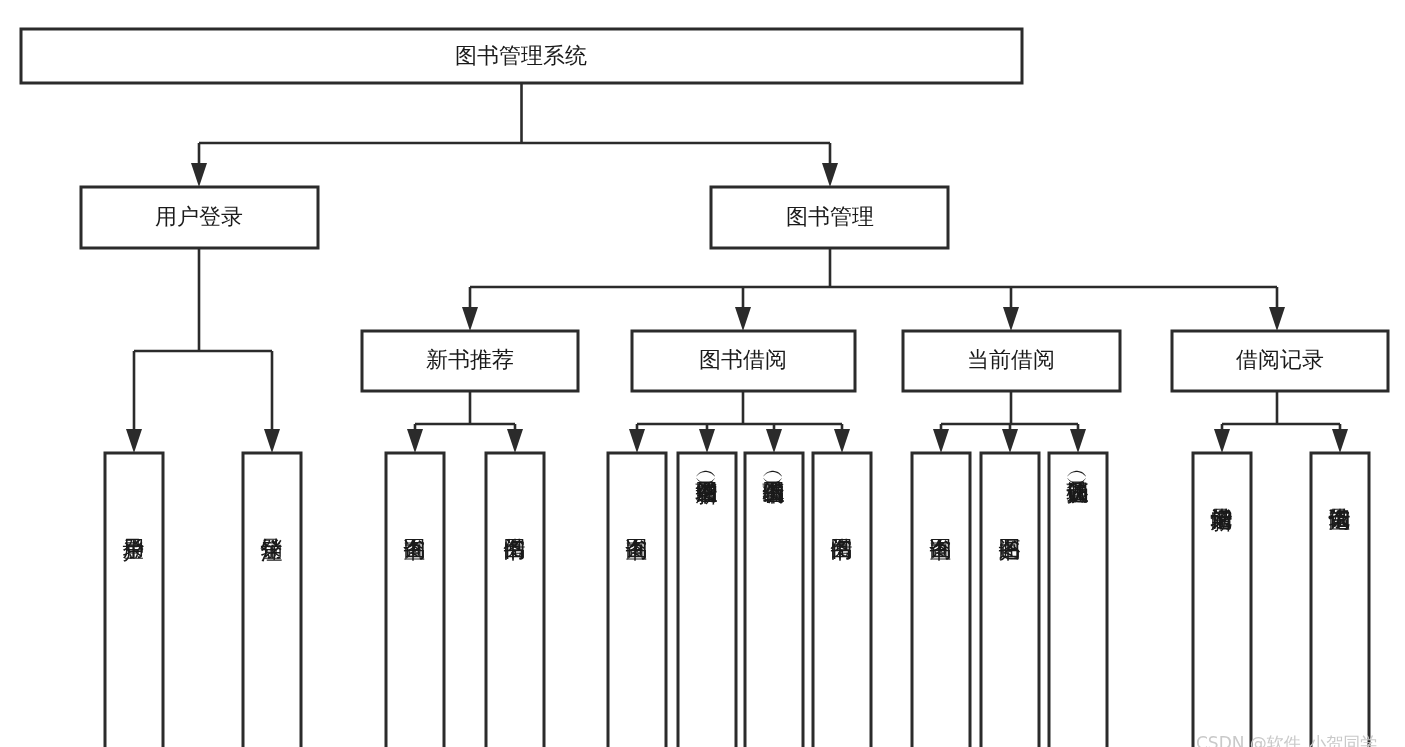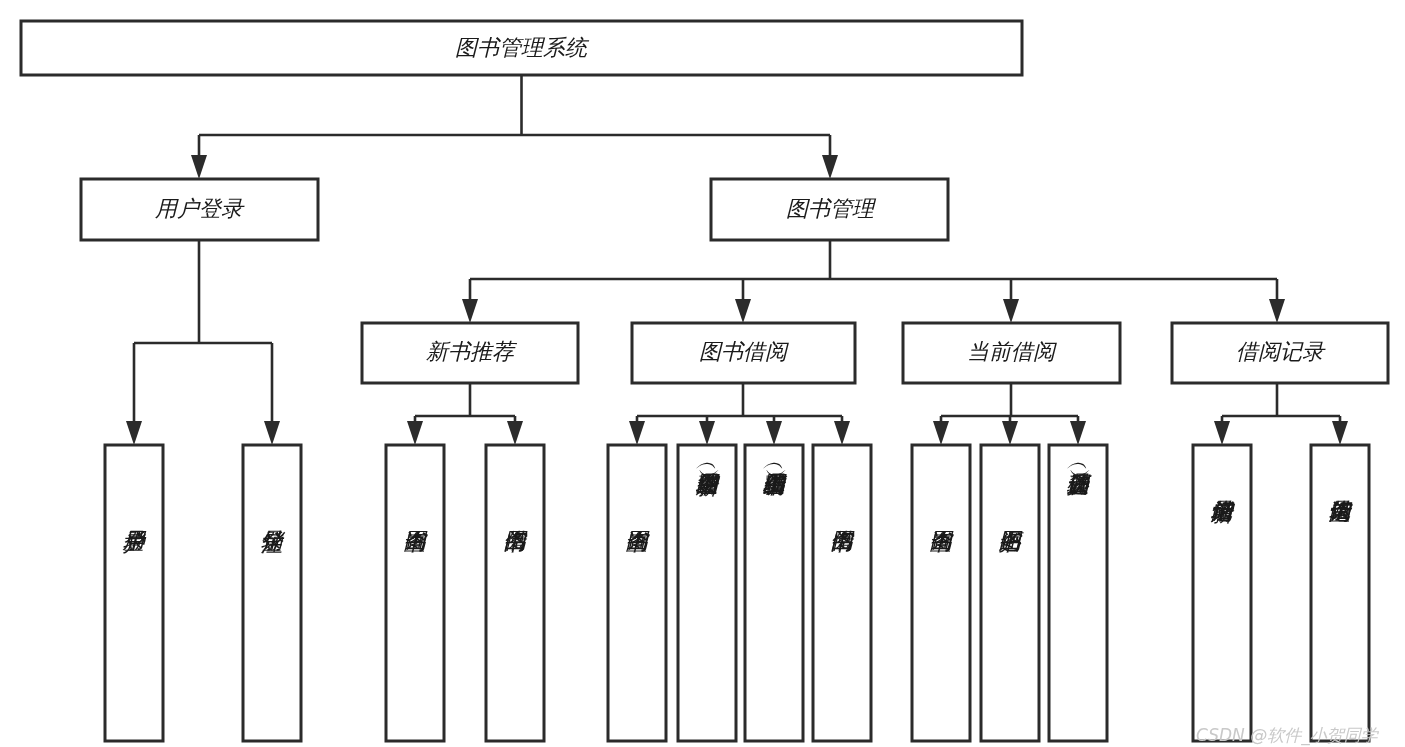--- a/index.html
+++ b/index.html
@@ -10,24 +10,23 @@
   body {
     width: 1405px;
     height: 747px;
     font-family: "DejaVu Sans", "Liberation Sans", sans-serif;
     overflow: hidden;
     position: relative;
   }
   #chart-root {
     position: absolute;
     left: 0;
-    top: 8px;
+    top: 16px;
     width: 1405px;
     height: 590px;
-    font-style: italic;
   }
   .node-rect {
     fill: #ffffff;
     stroke: #2b2b2b;
     stroke-width: 3;
   }
   .node-label-h {
     font-family: "DejaVu Sans", "Liberation Sans", sans-serif;
     font-size: 22px;
     fill: #1a1a1a;

